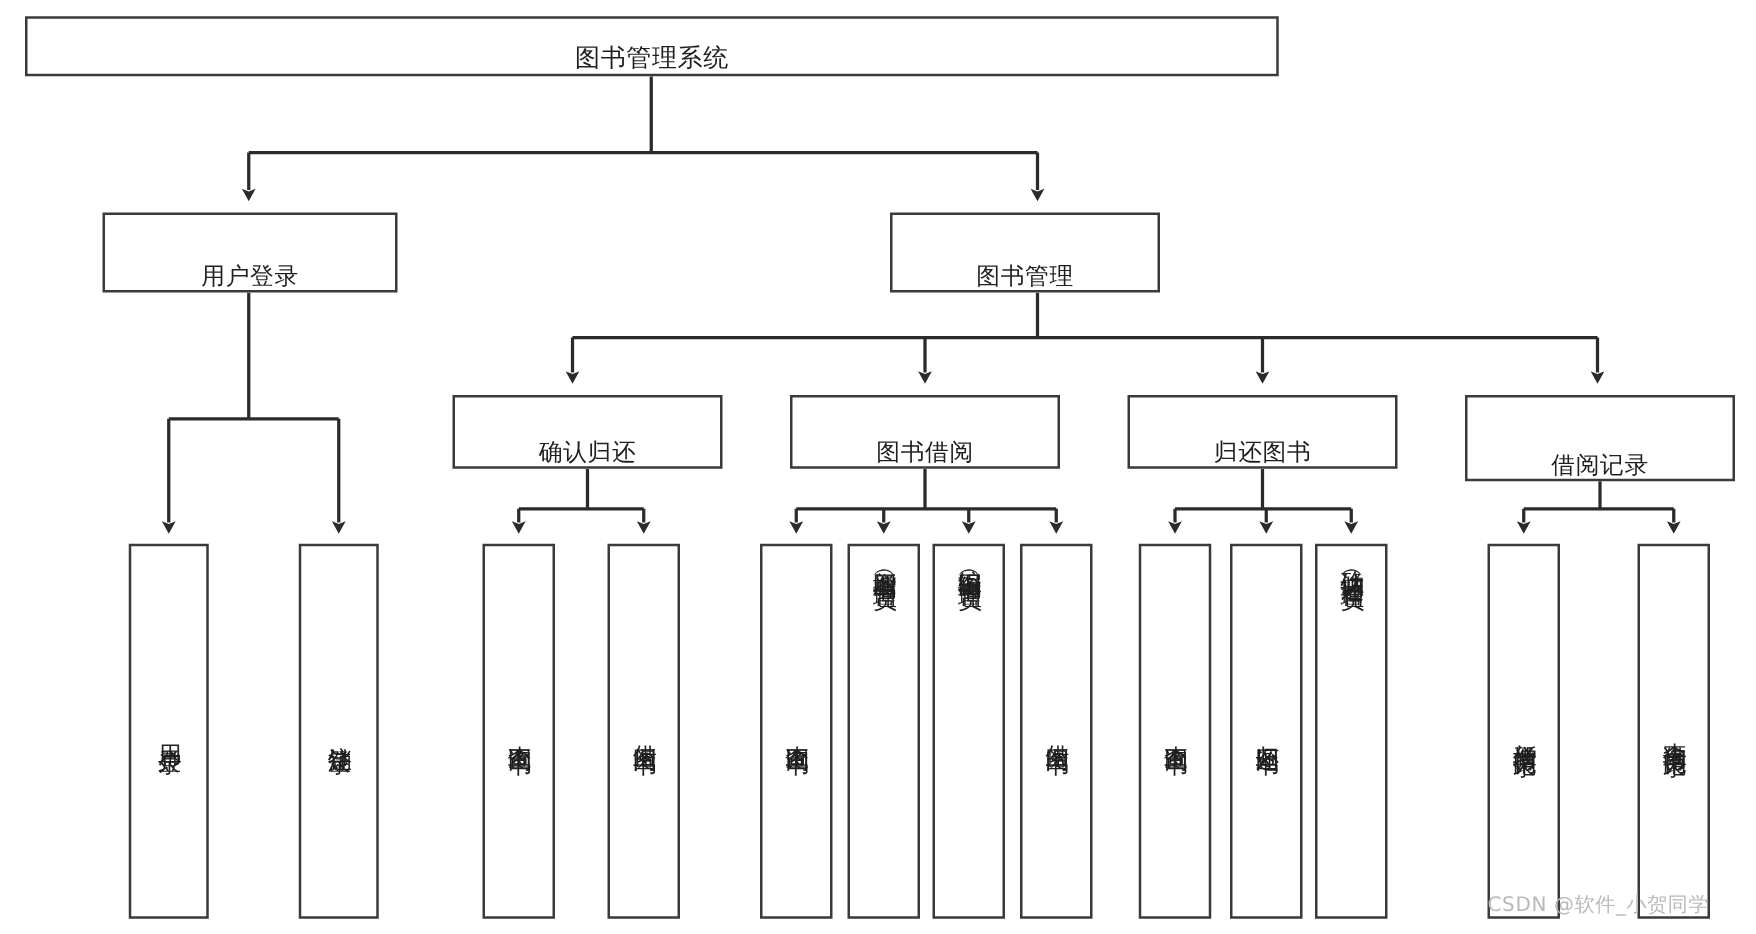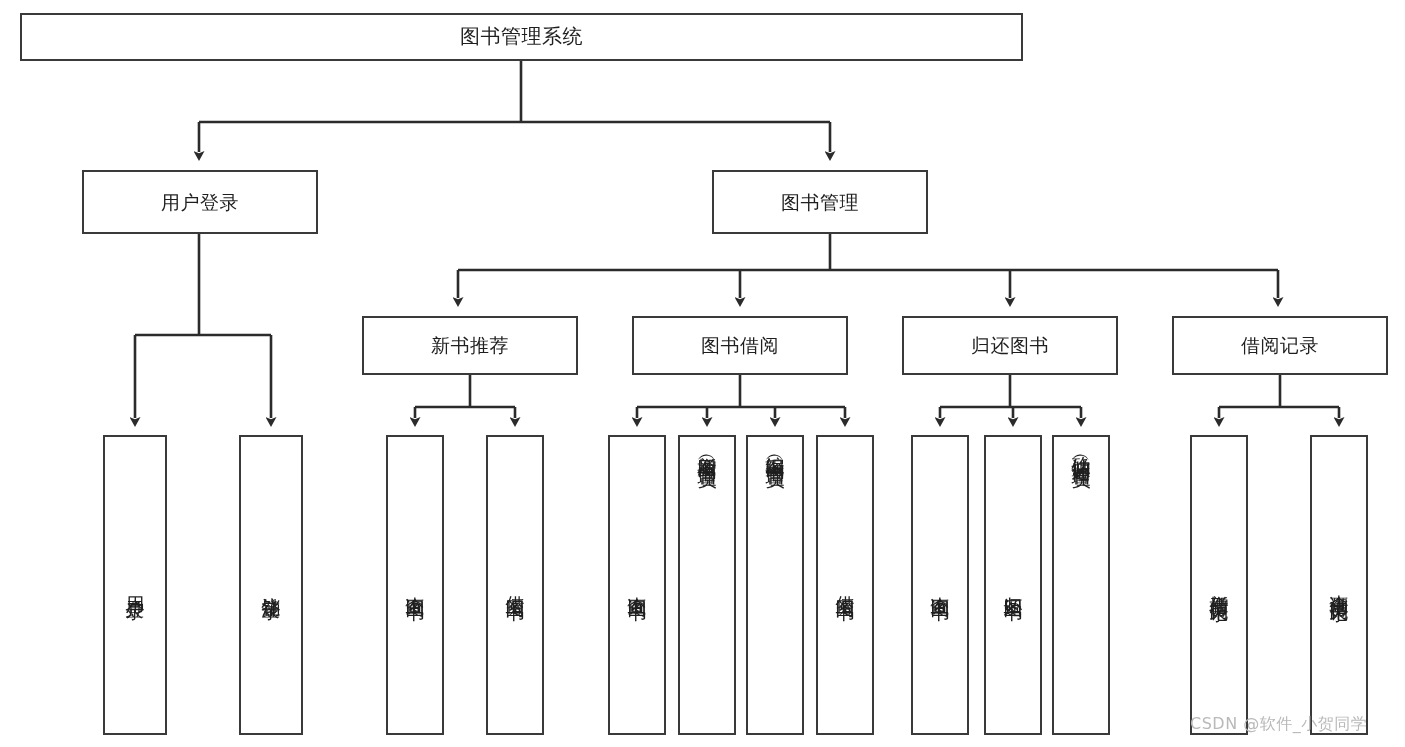--- a/index.html
+++ b/index.html
@@ -26,21 +26,21 @@
     width: 1405px;
     height: 747px;
     pointer-events: none;
   }
   .node {
     position: absolute;
     box-sizing: border-box;
     background: #ffffff;
     border: 2px solid #3a3a3a;
     display: flex;
-    align-items: center;
+    align-items: flex-end;
     justify-content: center;
     z-index: 2;
   }
   .node .label {
     display: block;
     text-align: center;
     line-height: 1.18;
     color: #1f1f1f;
     letter-spacing: 0.5px;
   }
@@ -141,29 +141,29 @@
   </div>
 
   <div class="node horiz mid" style="left:82px; top:170px; width:236px; height:64px;">
     <span class="label">用户登录</span>
   </div>
   <div class="node horiz mid" style="left:712px; top:170px; width:216px; height:64px;">
     <span class="label">图书管理</span>
   </div>
 
   <div class="node horiz mid" style="left:362px; top:316px; width:216px; height:59px;">
-    <span class="label">新书推荐</span>
+    <span class="label">确认归还</span>
   </div>
   <div class="node horiz mid" style="left:632px; top:316px; width:216px; height:59px;">
     <span class="label">图书借阅</span>
   </div>
   <div class="node horiz mid" style="left:902px; top:316px; width:216px; height:59px;">
     <span class="label">归还图书</span>
   </div>
-  <div class="node horiz mid" style="left:1172px; top:316px; width:216px; height:59px;">
+  <div class="node horiz mid" style="left:1172px; top:316px; width:216px; height:69px;">
     <span class="label">借阅记录</span>
   </div>
 
   <div class="node leaf center-text" style="left:103px; top:435px; width:64px; height:300px;">
     <span class="label">用户登录</span>
   </div>
   <div class="node leaf center-text" style="left:239px; top:435px; width:64px; height:300px;">
     <span class="label">注销登录</span>
   </div>
 

